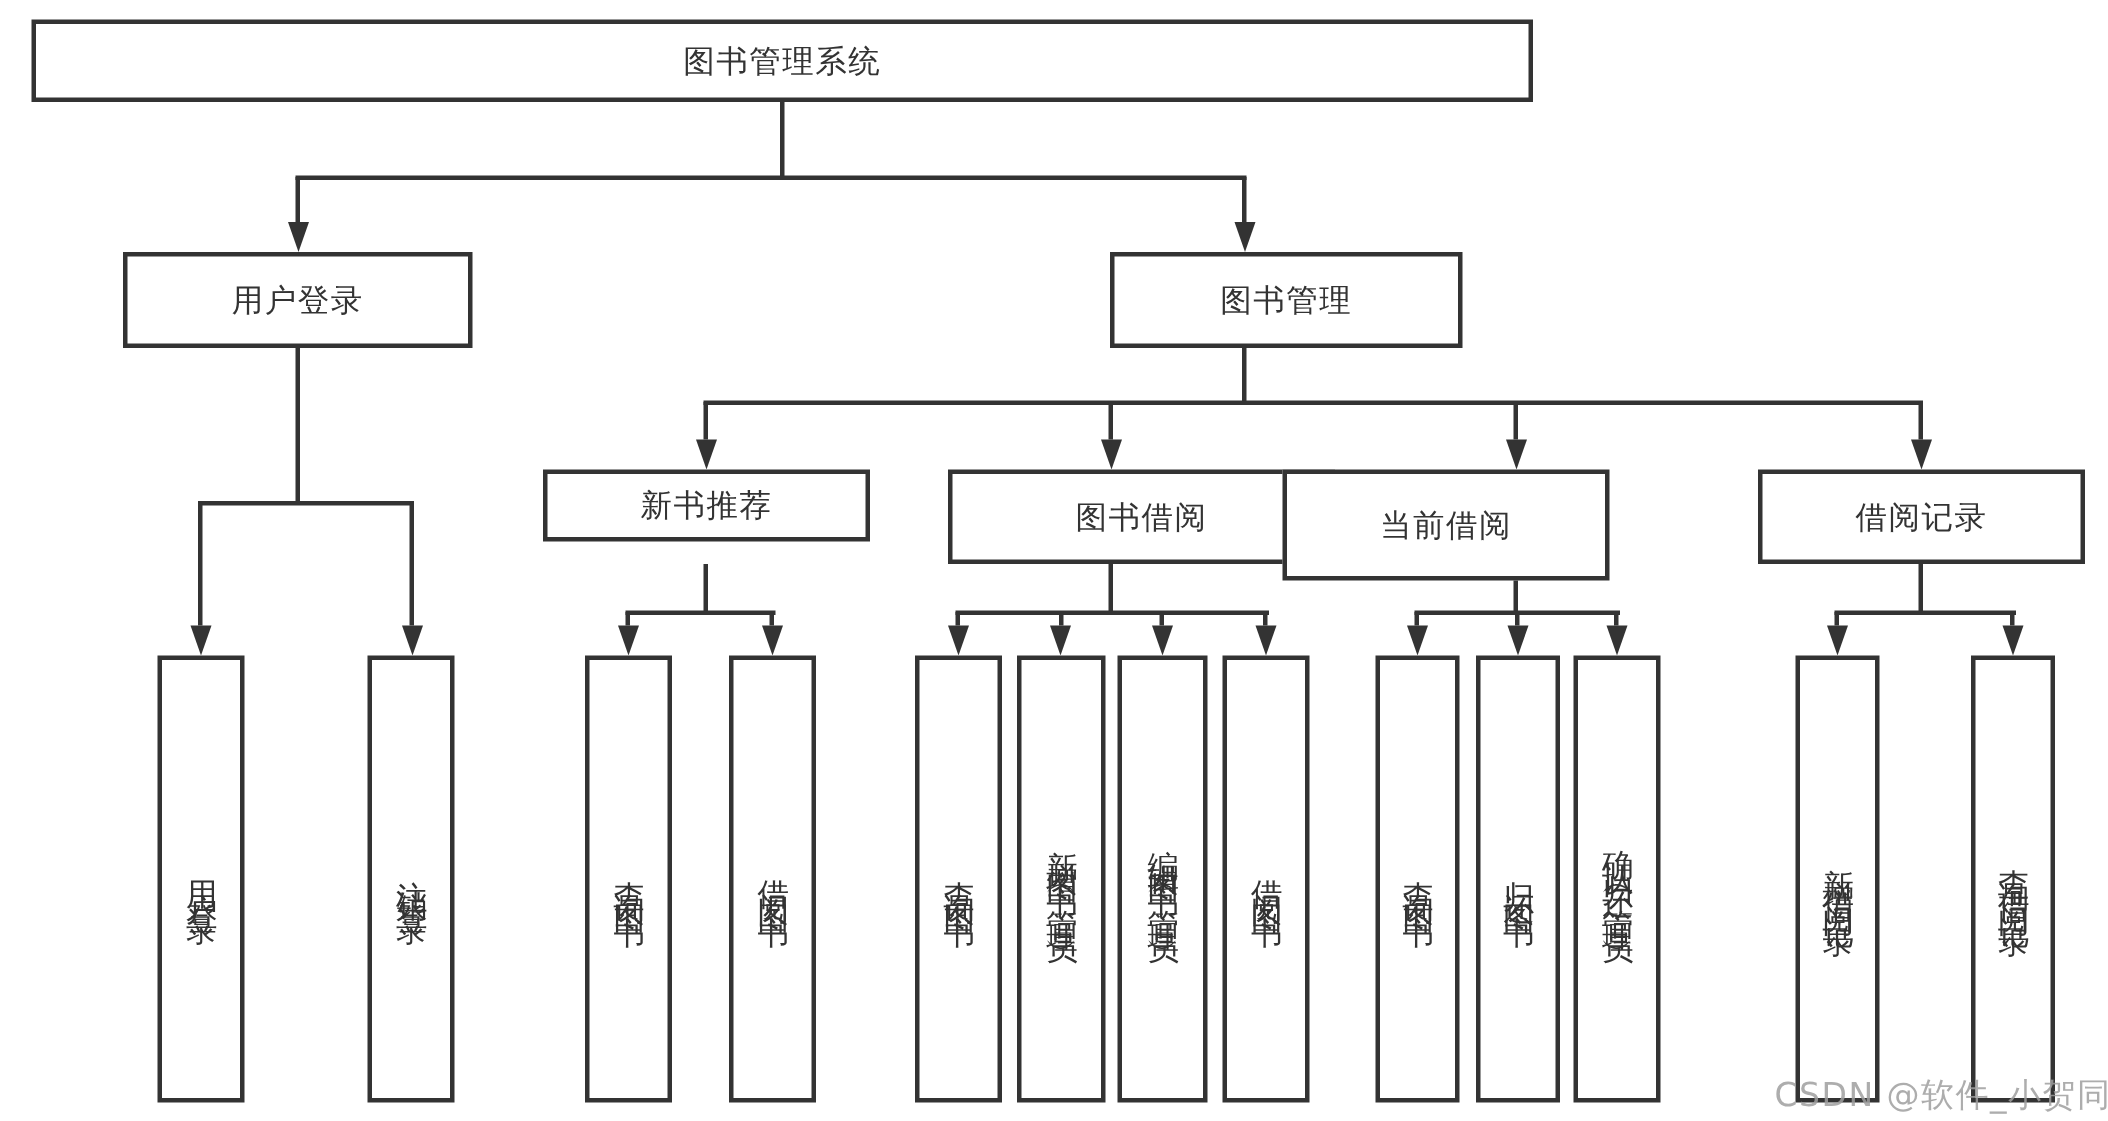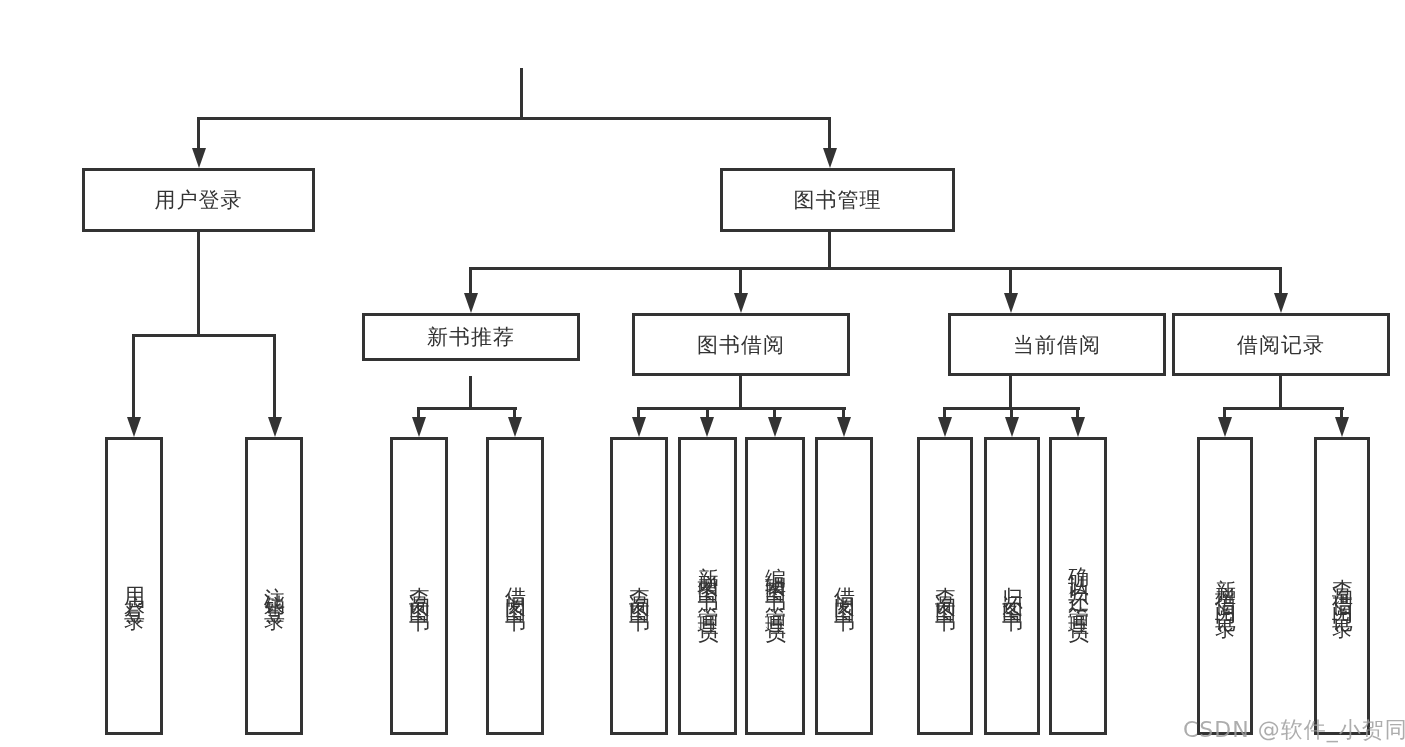--- a/index.html
+++ b/index.html
@@ -28,35 +28,38 @@
   .watermark {
     position:absolute; left:1183px; top:715px; z-index:6;
     font-size:22px; color:var(--watermark); opacity:.85; letter-spacing:1px; white-space:nowrap;
   }
 </style>
 </head>
 <body>
 
 <div class="canvas">
 
+  <div class="node root" style="left:21px;top:13px;width:1001px;height:55px">
+    <span>图书管理系统</span>
+  </div>
 
   <div class="node" style="left:82px;top:168px;width:233px;height:64px">
     <span>用户登录</span>
   </div>
-  <div class="node" style="left:720px;top:168px;width:235px;height:64px">
+  <div class="node" style="left:740px;top:168px;width:235px;height:64px">
     <span>图书管理</span>
   </div>
 
   <div class="node" style="left:362px;top:313px;width:218px;height:48px">
     <span>新书推荐</span>
   </div>
-  <div class="node" style="left:632px;top:313px;width:218px;height:63px">
+  <div class="node" style="left:632px;top:313px;width:258px;height:63px">
     <span>图书借阅</span>
   </div>
-  <div class="node" style="left:948px;top:313px;width:218px;height:63px">
+  <div class="node" style="left:855px;top:313px;width:218px;height:74px">
     <span>当前借阅</span>
   </div>
   <div class="node" style="left:1172px;top:313px;width:218px;height:63px">
     <span>借阅记录</span>
   </div>
 
   <div class="node vnode" style="left:105px;top:437px;width:58px;height:298px">
     <span>用户登录</span>
   </div>
   <div class="node vnode" style="left:245px;top:437px;width:58px;height:298px">

